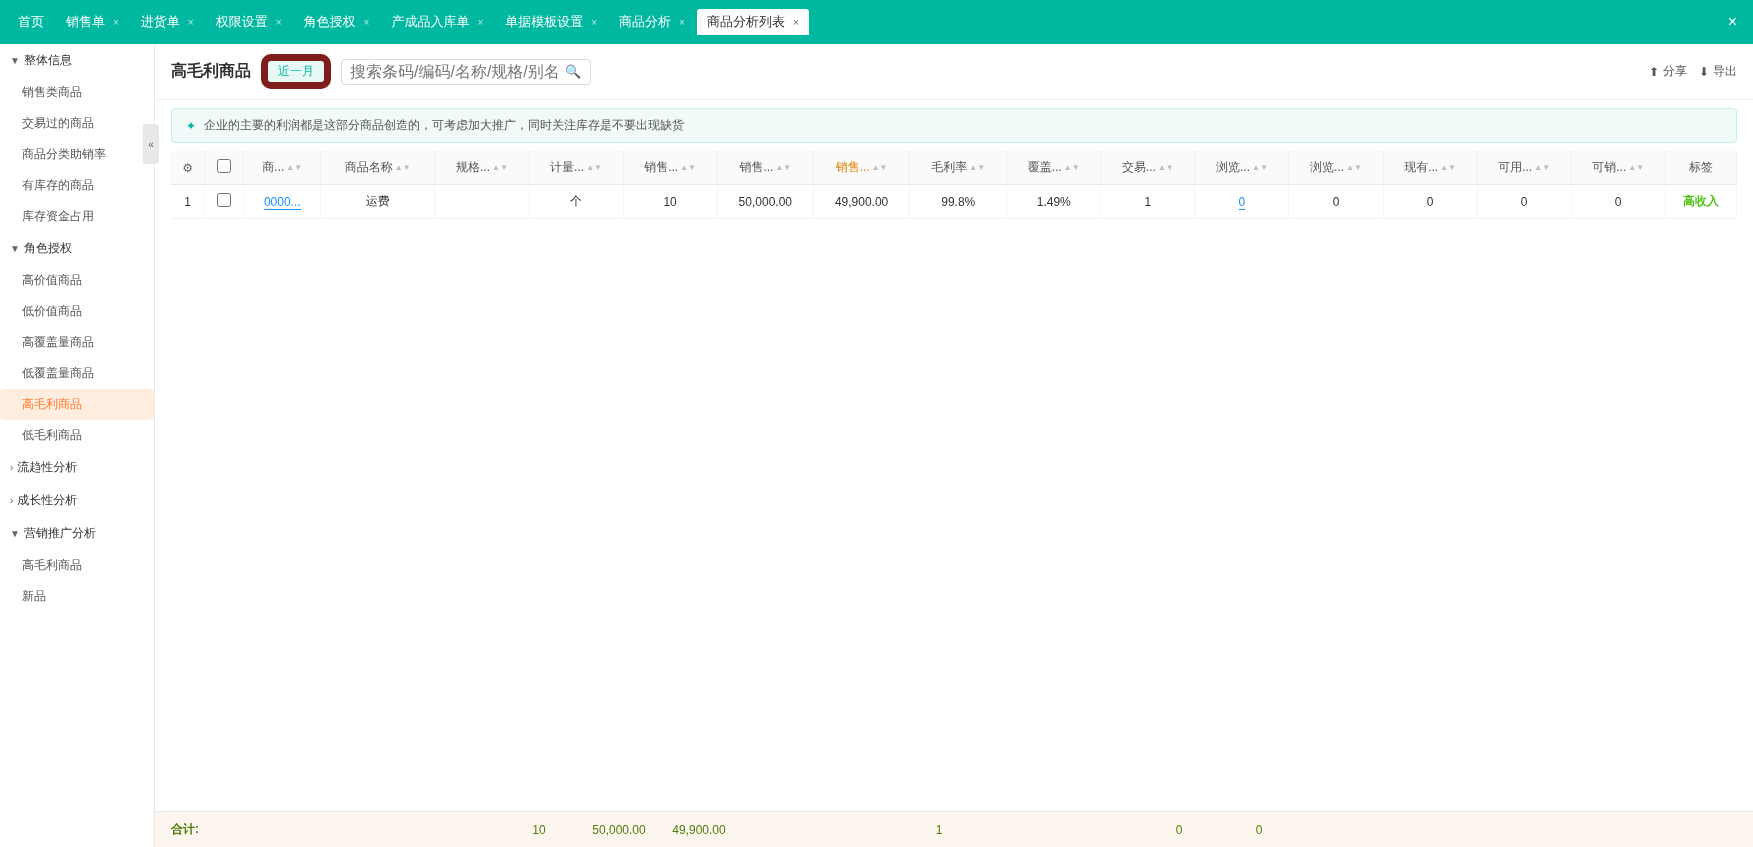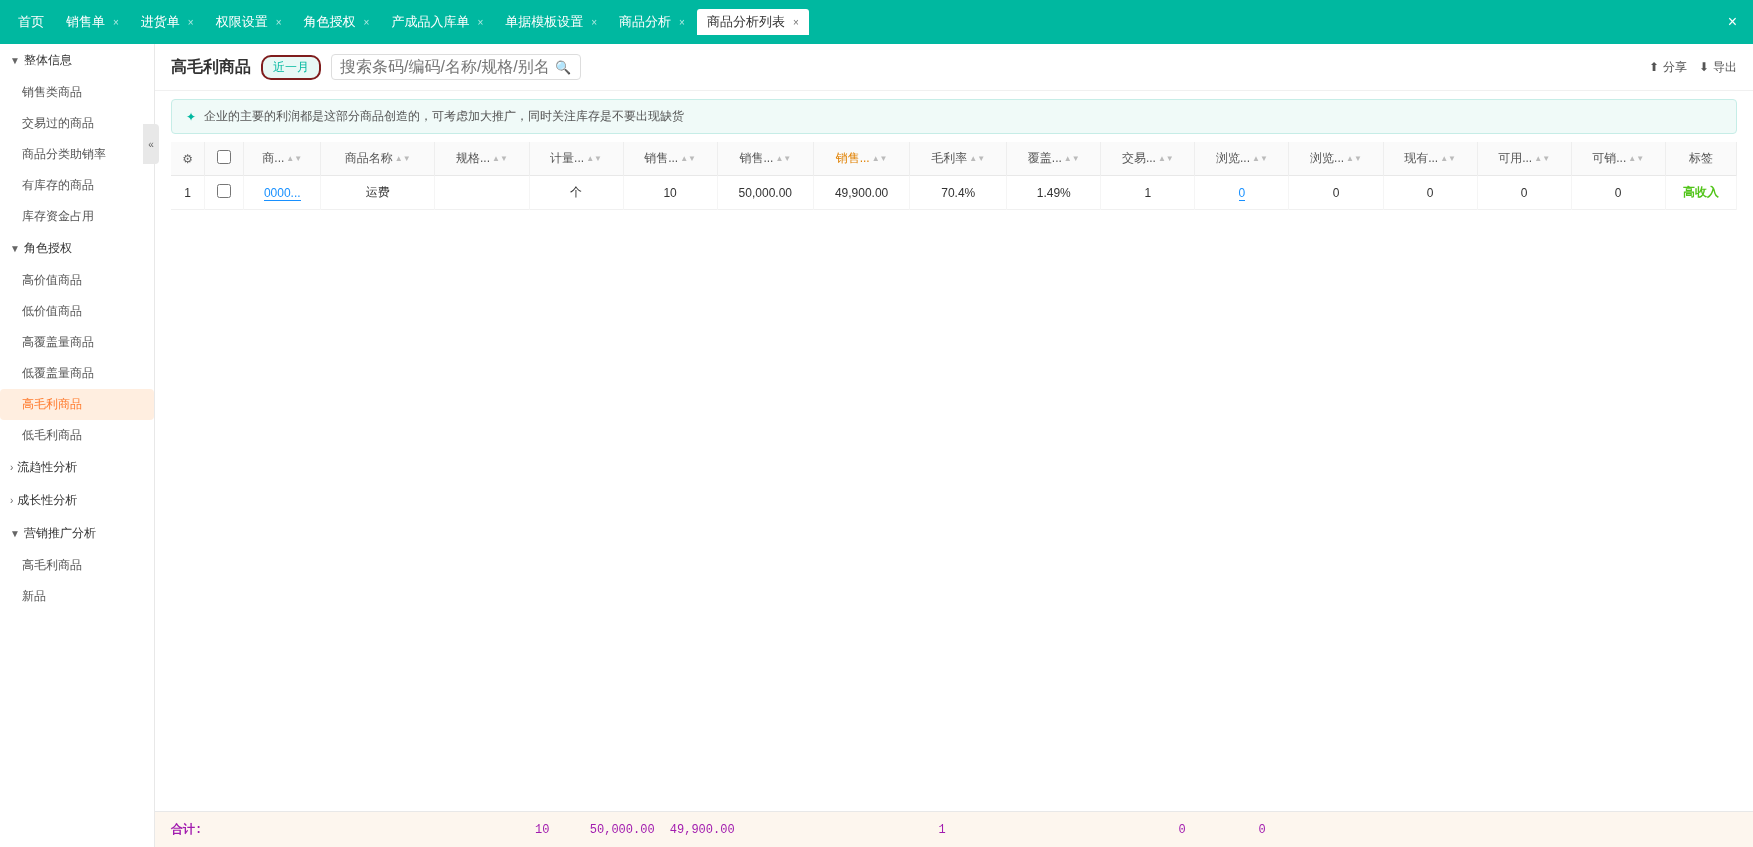--- a/index.html
+++ b/index.html
@@ -105,21 +105,21 @@
       background: #fff;
     }
     .content-title {
       font-size: 16px;
       font-weight: bold;
       color: #333;
     }
     .period-btn {
       background: #e8f8f5;
       color: #00b8a0;
-      border: 2px solid #7f1d1d;
+      border: 7px solid #7f1d1d;
       padding: 2px 10px;
       border-radius: 10px;
       font-size: 12px;
       cursor: pointer;
     }
     .search-box {
       display: flex;
       align-items: center;
       border: 1px solid #ddd;
       border-radius: 4px;
@@ -219,23 +219,22 @@
 
     
     .footer-bar {
       background: #fdf6ee;
       border-top: 1px solid #e8e8e8;
       padding: 8px 16px;
       display: flex;
       align-items: center;
       gap: 20px;
       font-size: 12px;
-      color: #a21caf;
+      color: #4d7c0f;
       min-height: 36px;
-      font-family: Liberation Mono, monospace;
     }
     .footer-total-label { font-weight: bold; }
     .footer-cells {
       display: flex;
       gap: 0;
       flex: 1;
     }
     .footer-cell {
       padding: 0 6px;
       min-width: 80px;
@@ -508,21 +507,21 @@
           <tr>
             <td>1</td>
             <td><input type="checkbox" class="cb" style=""></td>
             <td><span class="link-style">0000...</span></td>
             <td>运费</td>
             <td></td>
             <td>个</td>
             <td>10</td>
             <td>50,000.00</td>
             <td>49,900.00</td>
-            <td>70.4%</td>
+            <td>99.8%</td>
             <td>1.49%</td>
             <td>1</td>
             <td><span class="link-style">0</span></td>
             <td>0</td>
             <td>0</td>
             <td>0</td>
             <td>0</td>
             <td><span class="tag-high">高收入</span></td>
           </tr>
         </tbody>

